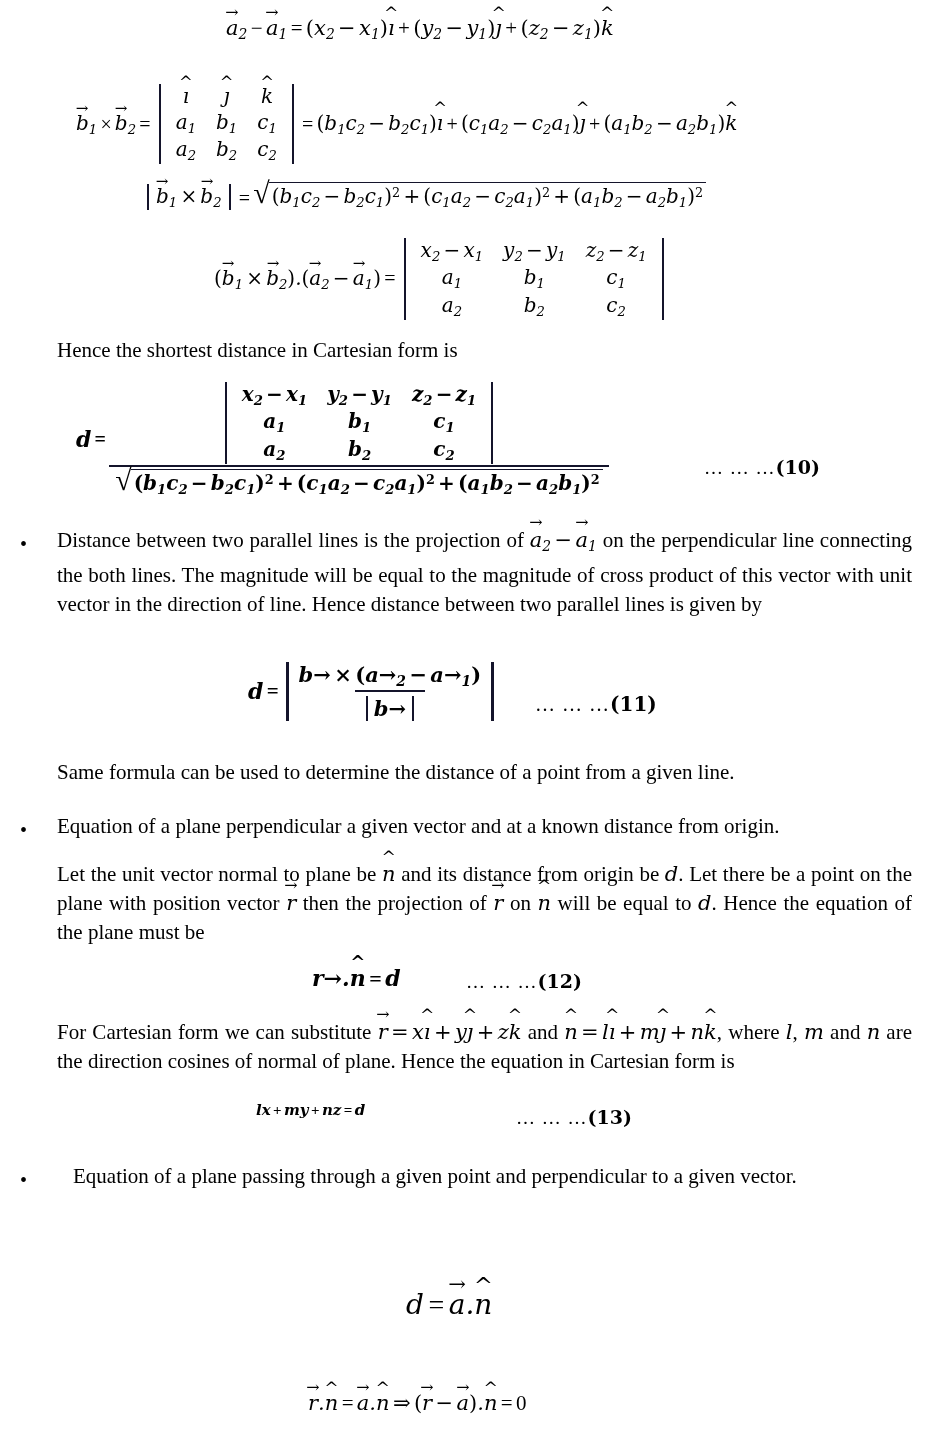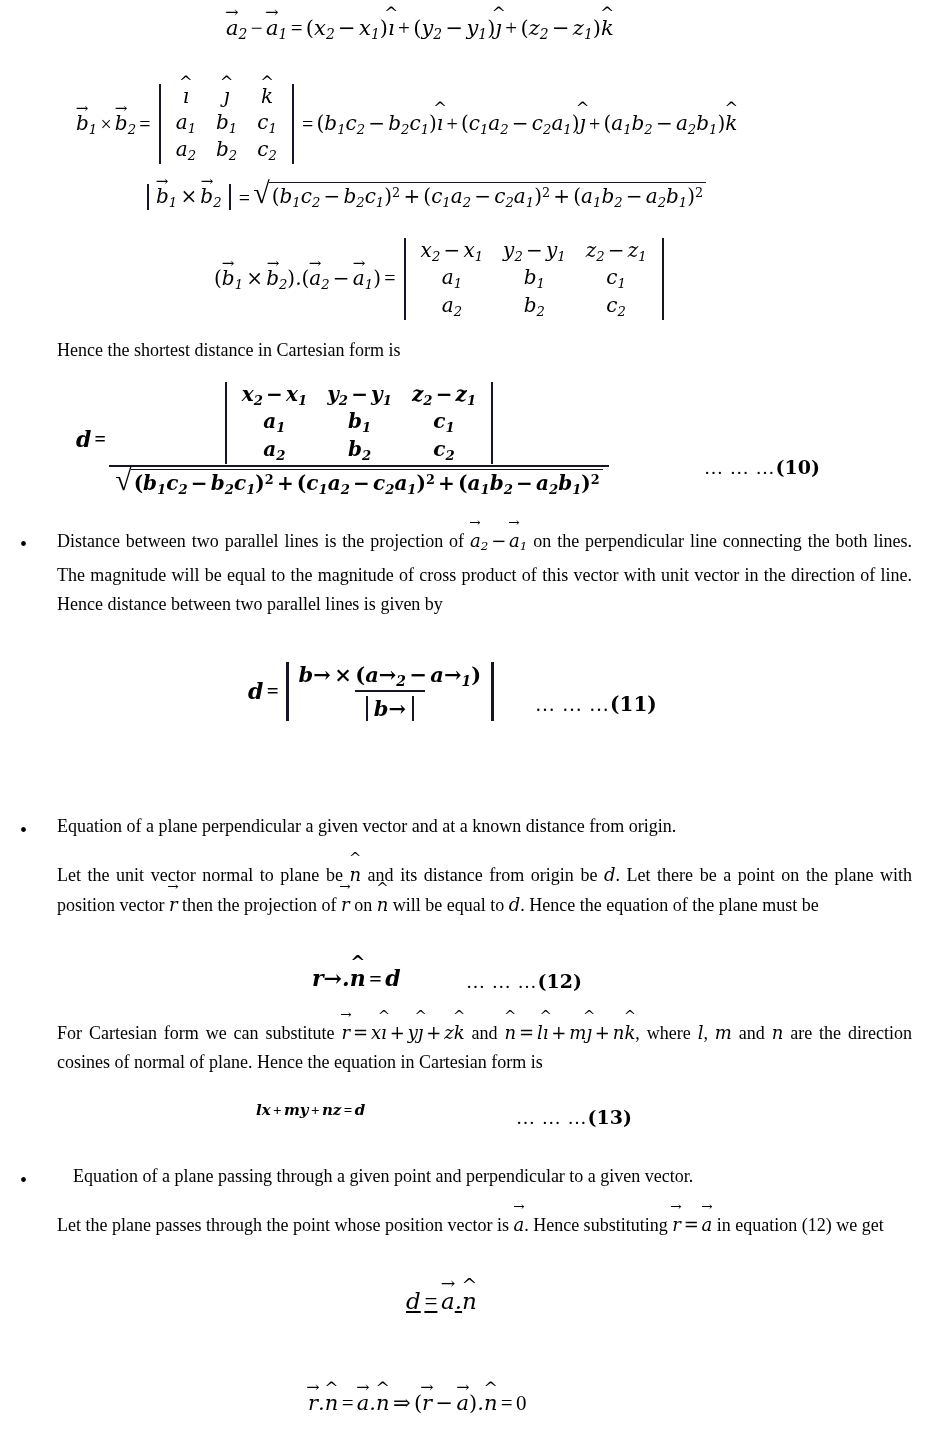--- a/index.html
+++ b/index.html
@@ -54,21 +54,21 @@
   .frac{display:inline-flex;flex-direction:column;align-items:center;vertical-align:middle;}
   .frac .num{padding:0 6px 1px 6px;}
   .frac .den{padding:2px 6px 0 6px;border-top:2px solid #14142b;}
 
   
   .absbig{display:inline-flex;align-items:stretch;}
   .absbig .bb{width:2.5px;background:#14142b;margin:0 4px;}
 
   
   .eqline{position:absolute;white-space:nowrap;}
-  .para{position:absolute;font-size:18px;line-height:29px;}
+  .para{position:absolute;font-size:21px;line-height:29px;}
   .para.just{text-align:justify;text-justify:inter-word;}
   .bullet{position:absolute;font-size:17px;line-height:1;}
   .eqnum{font-weight:bold;font-style:normal;font-family:"DejaVu Serif","Liberation Serif",serif;}
   .dots{font-style:normal;letter-spacing:1px;}
 </style>
 </head>
 <body>
 
 <div class="page">
 
@@ -200,20 +200,21 @@
               </span></span>
         </span>
         <span class="bb"></span>
       </span>
     </span>
   </div>
   <div class="eqline" style="left:535px;top:692px;font-size:20px;">
     <span class="dots">… … …</span><span class="eqnum">(11)</span>
   </div>
 
+  <div class="para" style="left:57px;top:758px;width:780px;">Same formula can be used to determine the distance of a point from a given line.</div>
 
   <div class="bullet" style="left:20px;top:820px;font-size:20px;">•</div>
   <div class="para" style="left:57px;top:812px;width:855px;">Equation of a plane perpendicular a given vector and at a known distance from origin.</div>
 
   <div class="para just" style="left:57px;top:860px;width:855px;">
     <span>Let the unit vector normal to plane be </span><span class="m"><span class="hat">n</span></span><span> and its distance from origin be </span><span class="m">d</span><span>. Let there be a point on the plane with position vector </span><span class="m"><span class="vec">r</span></span><span> then the projection of </span><span class="m"><span class="vec">r</span></span><span> on </span><span class="m"><span class="hat">n</span></span><span> will be equal to </span><span class="m">d</span><span>. Hence the equation of the plane must be</span>
   </div>
 
   <div class="eqline" style="left:264px;top:965px;font-size:22px;margin-left:48px;">
     <span class="mb"><span class="vecb">r</span>.<span class="hat">n</span></span><span class="op" style="font-weight:bold;">=</span><span class="mb">d</span>
@@ -229,25 +230,22 @@
   <div class="eqline" style="left:256px;top:1101px;font-size:15px;">
     <span class="mb">lx</span><span class="op" style="font-weight:bold;">+</span><span class="mb">my</span><span class="op" style="font-weight:bold;">+</span><span class="mb">nz</span><span class="op" style="font-weight:bold;">=</span><span class="mb">d</span>
   </div>
   <div class="eqline" style="left:516px;top:1106px;font-size:19px;text-align:center;">
     <span class="dots">… … …</span><span class="eqnum">(13)</span>
   </div>
 
   <div class="bullet" style="left:20px;top:1170px;font-size:20px;">•</div>
   <div class="para" style="left:57px;top:1162px;width:855px;margin-left:16px;">Equation of a plane passing through a given point and perpendicular to a given vector.</div>
 
-  <div class="para just" style="left:57px;top:1210px;width:855px;">
-    <span>Let the plane passes through the point whose position vector is </span><span class="m"><span class="vec">a</span></span><span>. Hence substituting </span><span class="m"><span class="vec">r</span><span class="op">=</span><span class="vec">a</span></span><span> in equation (12) we get</span>
-  </div>
-
-  <div class="eqline" style="left:406px;top:1288px;font-size:23px;text-decoration:underline;">
+
+  <div class="eqline" style="left:406px;top:1288px;font-size:28px;">
     <span class="m">d</span><span class="op">=</span><span class="m"><span class="vec">a</span>.<span class="hat">n</span></span>
   </div>
 
 
   <div class="eqline" style="left:308px;top:1391px;font-size:21px;">
     <span class="m"><span class="vec">r</span>.<span class="hat">n</span></span><span class="op">=</span><span class="m"><span class="vec">a</span>.<span class="hat">n</span></span><span class="op">⇒</span><span class="m"><span class="opn">(</span><span class="vec">r</span><span class="op">−</span><span class="vec">a</span><span class="opn">)</span>.<span class="hat">n</span></span><span class="op">=</span><span class="opn">0</span>
   </div>
 
 </div>
 

